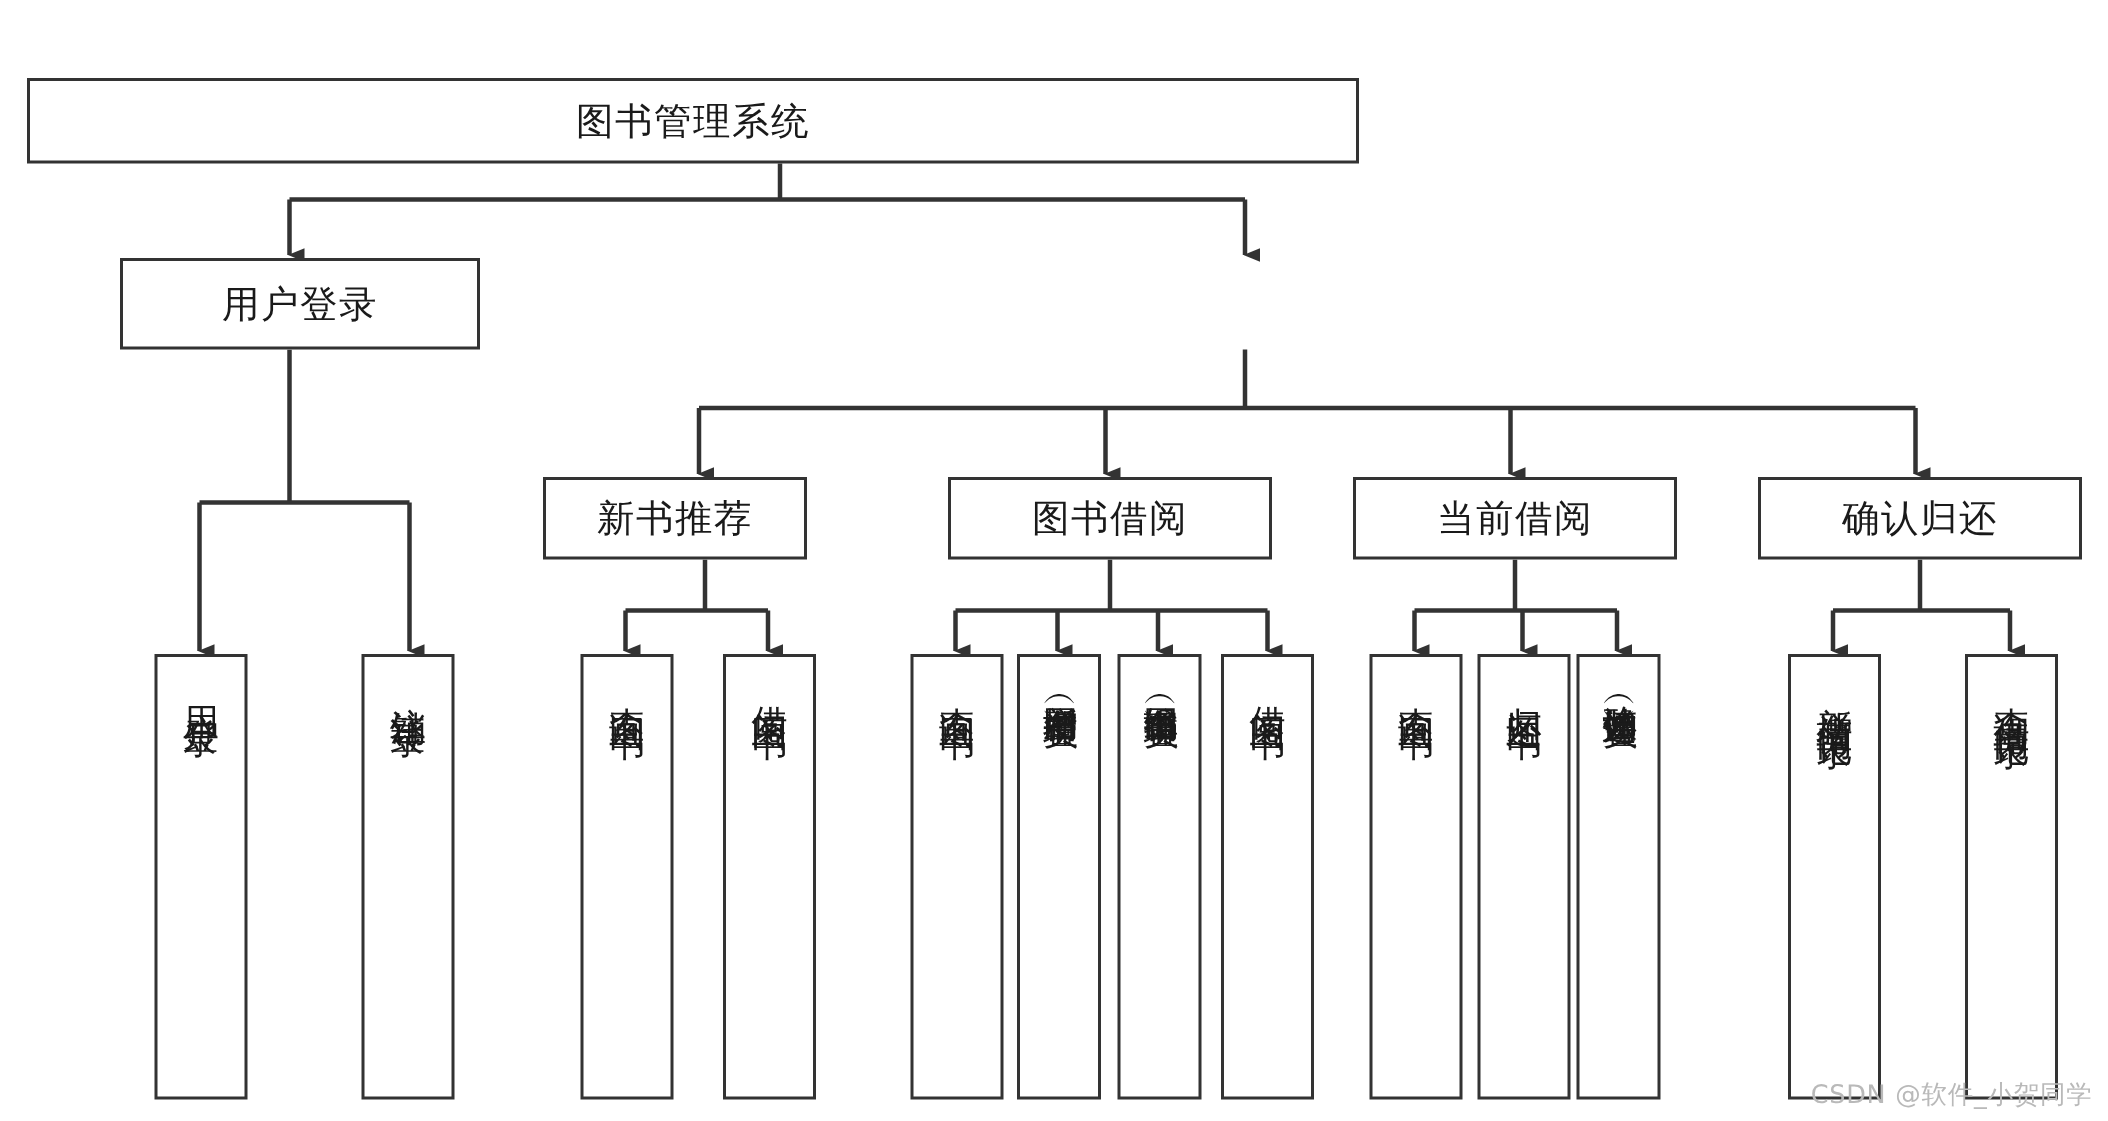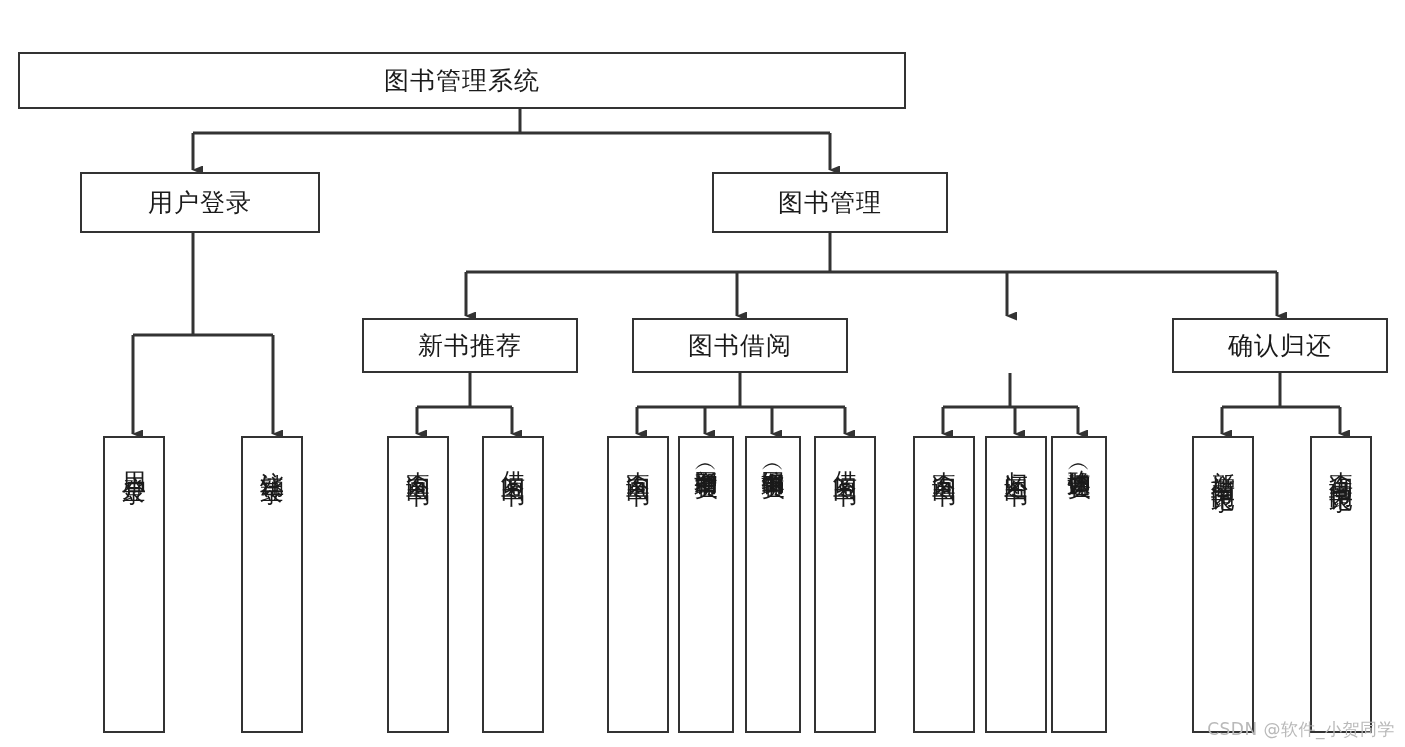--- a/index.html
+++ b/index.html
@@ -128,29 +128,29 @@
       </g>
   </svg>
 
   <div class="node root horiz" style="left:18px; top:12px; width:888px; height:57px;margin-top:40px;">
     <span class="node-label">图书管理系统</span>
   </div>
 
   <div class="node horiz" style="left:80px; top:172px; width:240px; height:61px;">
     <span class="node-label">用户登录</span>
   </div>
-  <div class="node horiz" style="left:712px; top:172px; width:236px; height:61px;">
-    <span class="node-label">图书管理</span>
-  </div>
 
-  <div class="node horiz" style="left:362px; top:318px; width:216px; height:55px;">
+  <div class="node horiz" style="left:362px; top:318px; width:176px; height:55px;">
     <span class="node-label">新书推荐</span>
   </div>
   <div class="node horiz" style="left:632px; top:318px; width:216px; height:55px;justify-content:center;">
     <span class="node-label">图书借阅</span>
+  </div>
+  <div class="node horiz" style="left:902px; top:318px; width:216px; height:55px;">
+    <span class="node-label">当前借阅</span>
   </div>
   <div class="node horiz" style="left:1172px; top:318px; width:216px; height:55px;">
     <span class="node-label">确认归还</span>
   </div>
 
   <div class="node vert" style="left:103px; top:436px; width:62px; height:297px;">
     <span class="node-label">用户登录</span>
   </div>
   <div class="node vert" style="left:241px; top:436px; width:62px; height:297px;">
     <span class="node-label">注销登录</span>

